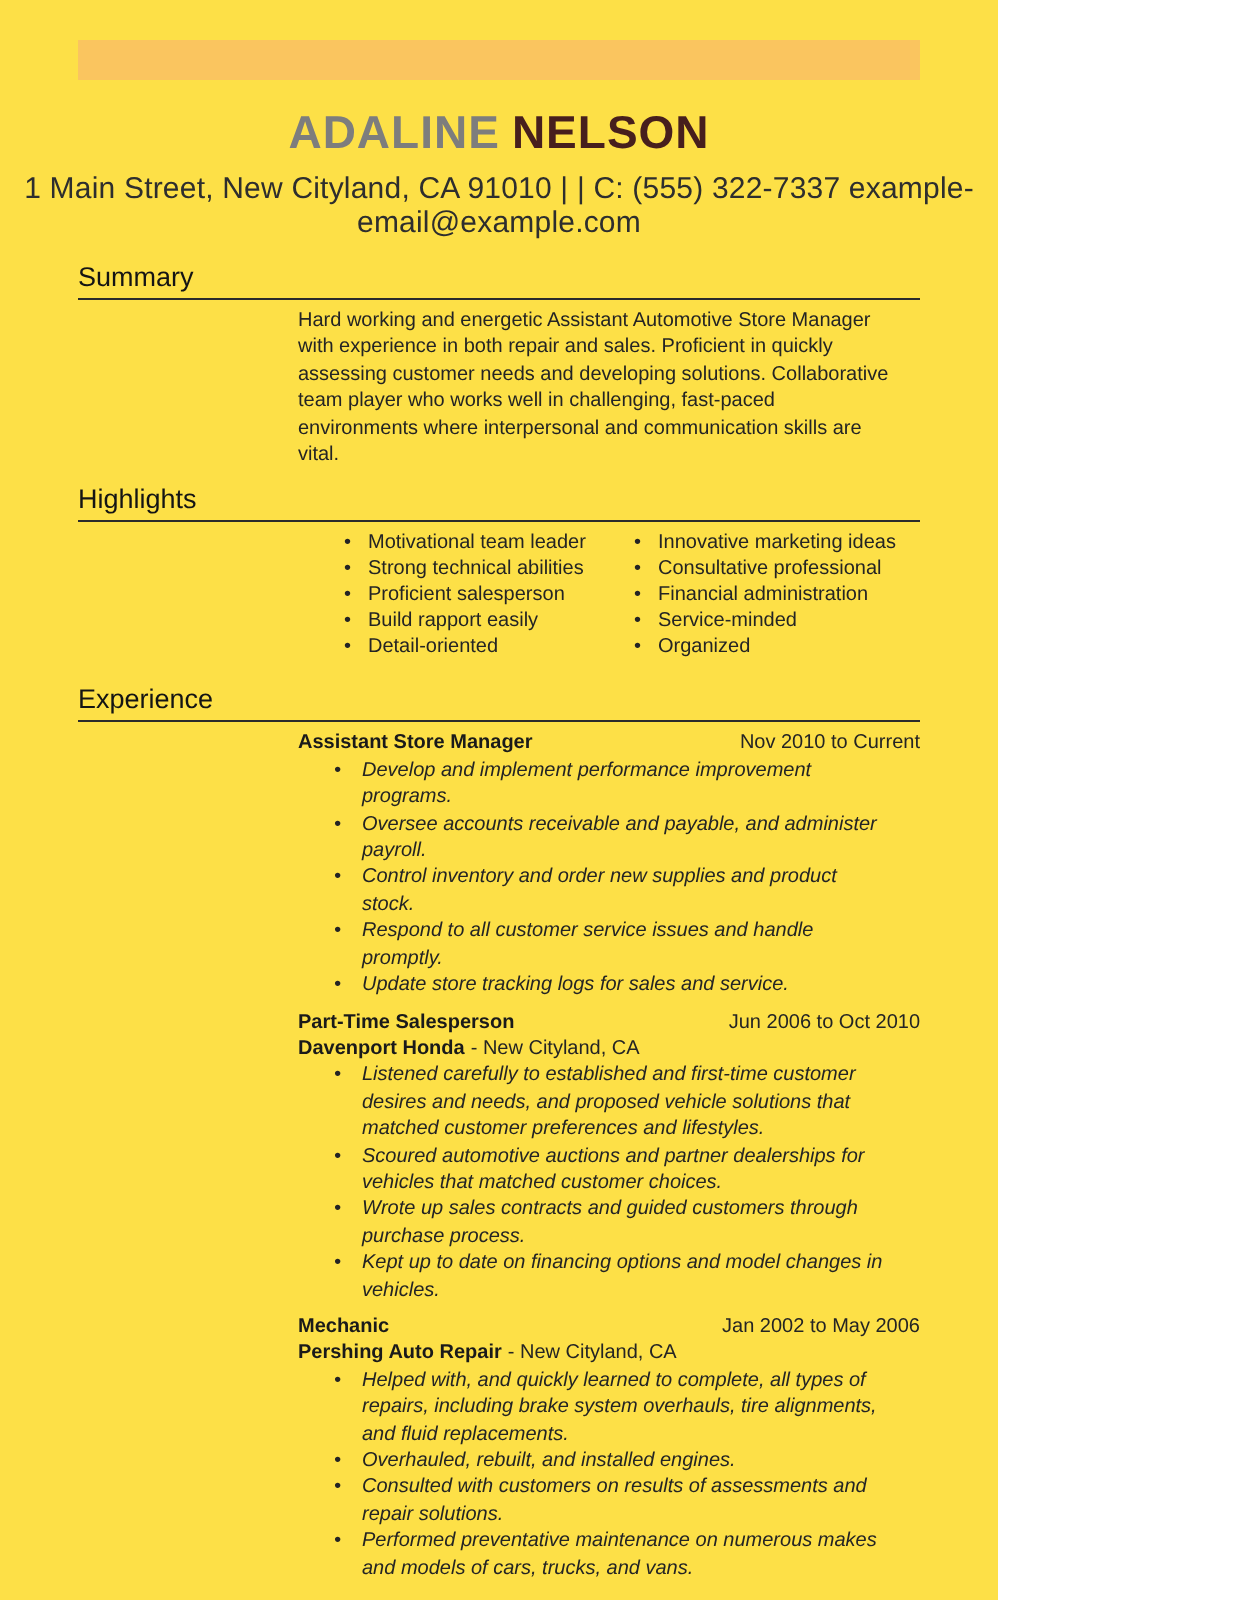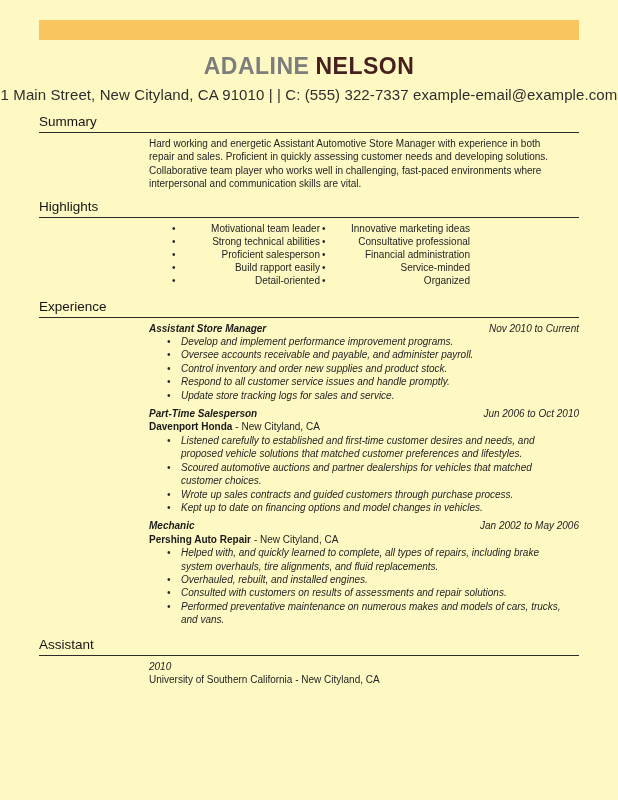--- a/index.html
+++ b/index.html
@@ -1,20 +1,20 @@
 <!DOCTYPE html>
 <html><head>
 <meta charset="utf-8">
 <style>
   * { margin: 0; padding: 0; box-sizing: border-box; }
   html, body { background: #ffffff; }
   .page {
-    width: 618px;
+    width: 499px;
     height: 800px;
-    background: #fef9c3;
+    background: #fde047;
     font-family: "Liberation Sans", sans-serif;
     color: #222222;
     overflow: hidden;
     position: relative;
   }
   .accent-bar {
     margin: 20px 39px 0 39px;
     height: 20px;
     background: #FAC55F;
   }
@@ -51,33 +51,32 @@
   .sec-education  .sec-heading { margin-top: 10px; }
   .sec-body {
     padding-left: 110px;
     margin-top: 4px;
     font-size: 10px;
     line-height: 13.4px;
     color: #242424;
   }
   .summary-text { padding-right: 12px; }
   .highlights-cols { display: flex; margin-left: 21px; }
-  .hl-col { list-style: none; width: 150px; text-align: right; }
+  .hl-col { list-style: none; width: 150px; }
   .hl-col li {
     position: relative;
     padding-left: 14px;
     line-height: 13px;
   }
   .hl-col li::before { content: "\2022"; position: absolute; left: 2px; }
   .job { margin-bottom: 5px; }
   .job-head, .edu-head {
     display: flex;
     justify-content: space-between;
     align-items: flex-end;
-    font-style: italic;
   }
   .job-title, .degree { font-weight: 700; color: #1a1a1a; }
   .job-dates, .edu-year { font-weight: 400; color: #242424; }
   .company, .school-line .bold { font-weight: 700; color: #1a1a1a; }
   .location { margin-left: 3px; }
   .job-bullets {
     list-style: none;
     margin-left: 16px;
   }
   .job-bullets li {

